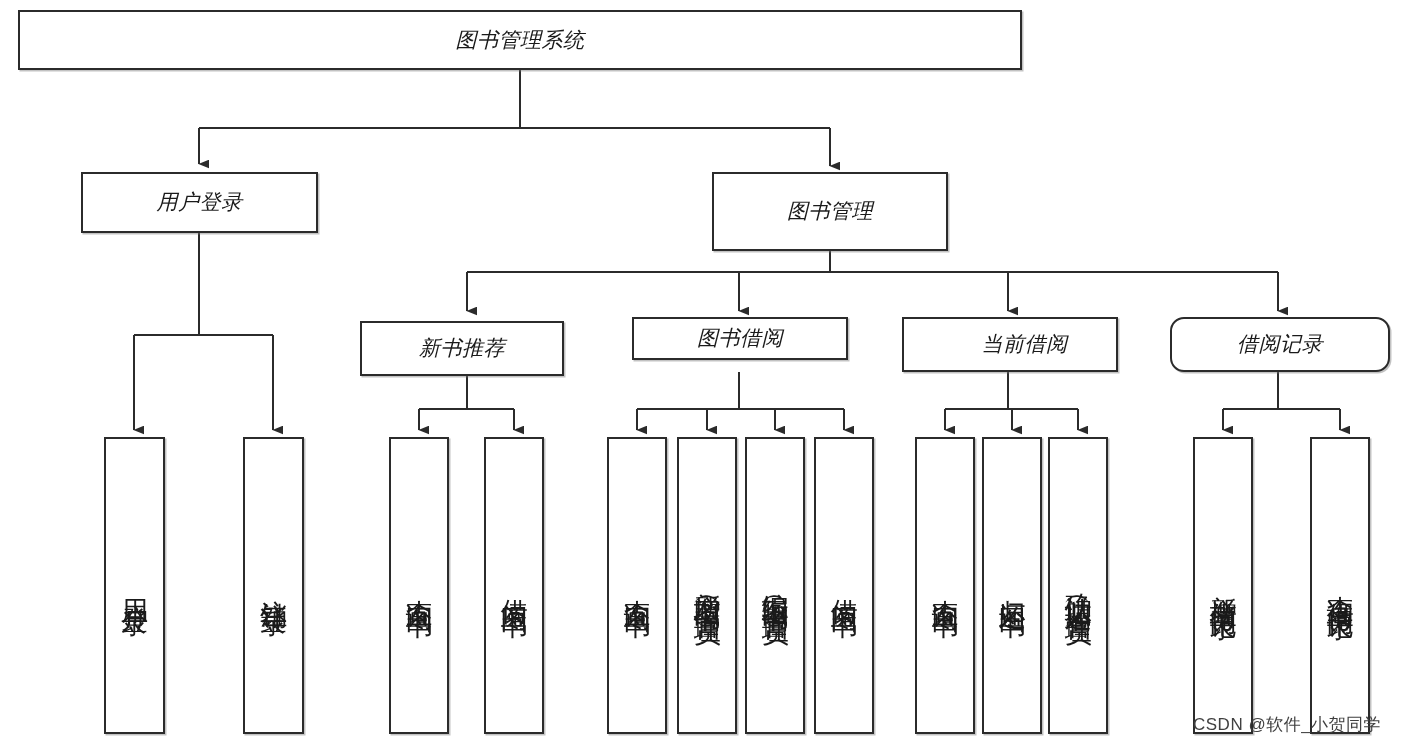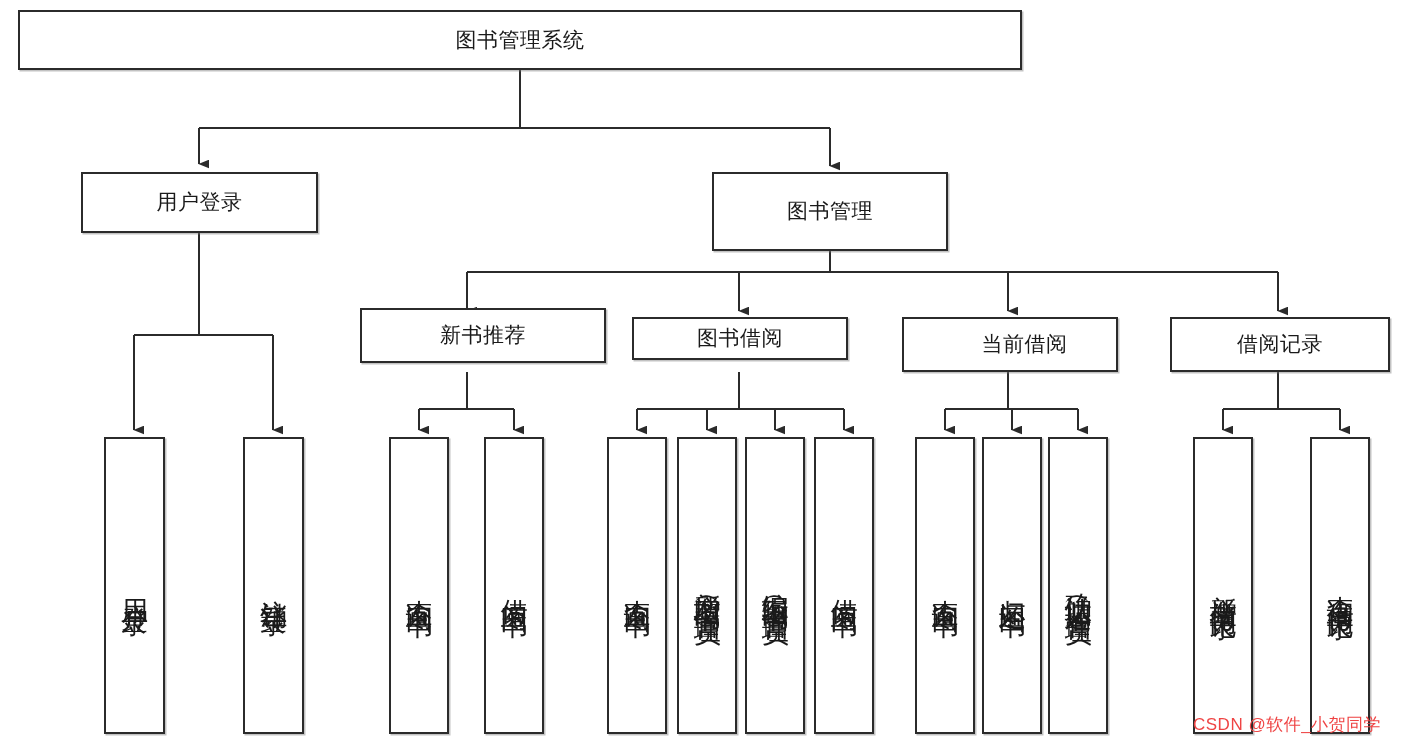--- a/index.html
+++ b/index.html
@@ -37,20 +37,21 @@
   }
   .node-label {
     display: block;
     text-align: center;
     line-height: 1.18;
     color: #1a1a1a;
   }
   .horiz .node-label {
     font-size: 21px;
     letter-spacing: 0.5px;
+    font-style: italic;
   }
   .vert {
     writing-mode: vertical-rl;
     text-orientation: upright;
   }
   .vert .node-label {
     writing-mode: vertical-rl;
     text-orientation: upright;
     font-size: 27px;
     letter-spacing: 4px;
@@ -60,21 +61,21 @@
   }
   .vert.vert-center .node-label {
     padding-top: 0;
     text-align: center;
   }
   #watermark {
     position: absolute;
     left: 1193px;
     top: 713px;
     font-size: 17px;
-    color: #ef4444;
+    color: #404040;
     white-space: nowrap;
     letter-spacing: 0.5px;
     pointer-events: none;
   }
 </style>
 </head>
 <body>
 
 <div id="diagram-root">
 
@@ -133,30 +134,30 @@
     <span class="node-label">图书管理系统</span>
   </div>
 
   <div class="node-box horiz" style="left:81px; top:172px; width:237px; height:61px;">
     <span class="node-label">用户登录</span>
   </div>
   <div class="node-box horiz" style="left:712px; top:172px; width:236px; height:79px;">
     <span class="node-label">图书管理</span>
   </div>
 
-  <div class="node-box horiz" style="left:360px; top:308px; width:246px; height:55px;">
+  <div class="node-box horiz" style="left:360px; top:321px; width:204px; height:55px;">
     <span class="node-label">新书推荐</span>
   </div>
   <div class="node-box horiz" style="left:632px; top:317px; width:216px; height:43px;">
     <span class="node-label">图书借阅</span>
   </div>
   <div class="node-box horiz" style="left:902px; top:317px; width:216px; height:55px;padding-left:29px;">
     <span class="node-label">当前借阅</span>
   </div>
-  <div class="node-box horiz" style="left:1170px; top:317px; width:220px; height:55px;">
+  <div class="node-box horiz" style="left:1170px; top:317px; width:220px; height:55px;border-radius:14px;">
     <span class="node-label">借阅记录</span>
   </div>
 
   <div class="node-box vert vert-center" style="left:104px; top:437px; width:61px; height:297px;">
     <span class="node-label">用户登录</span>
   </div>
   <div class="node-box vert vert-center" style="left:243px; top:437px; width:61px; height:297px;">
     <span class="node-label">注销登录</span>
   </div>
 

